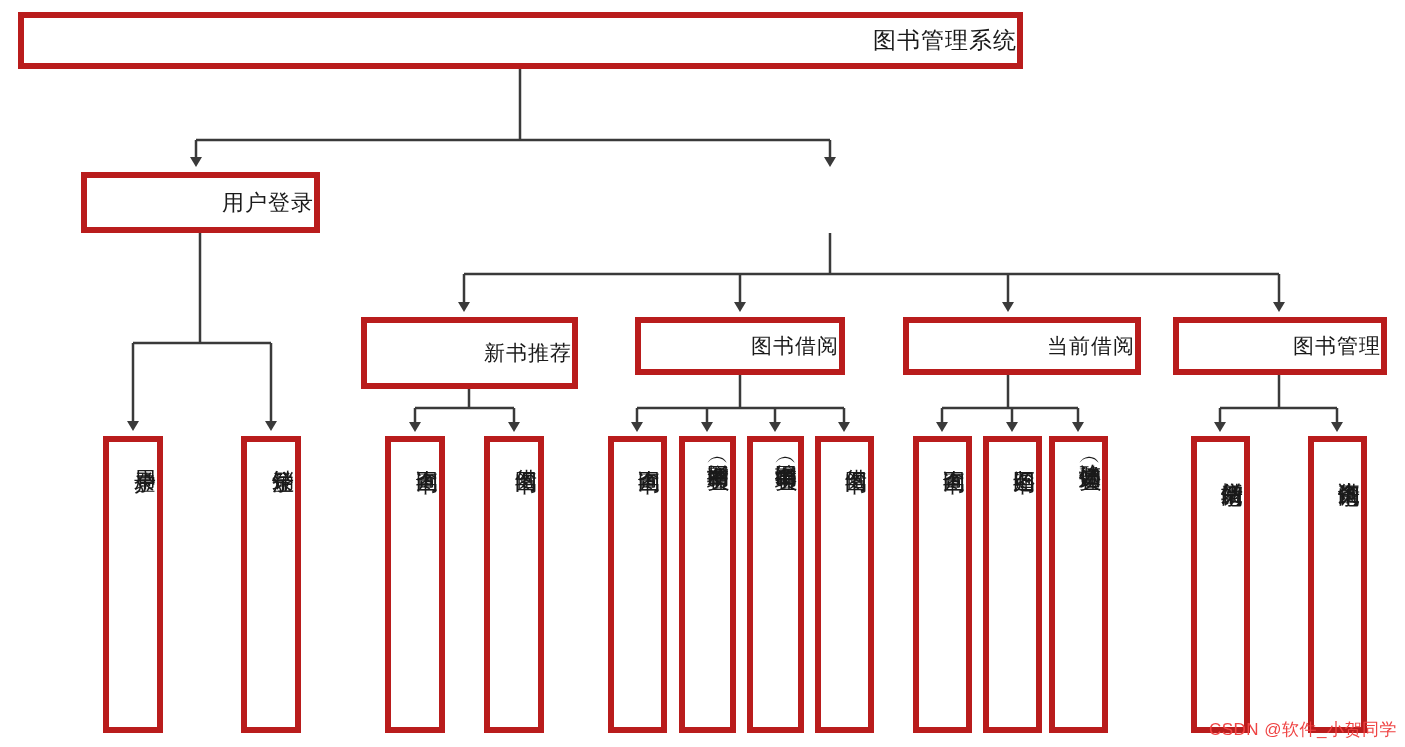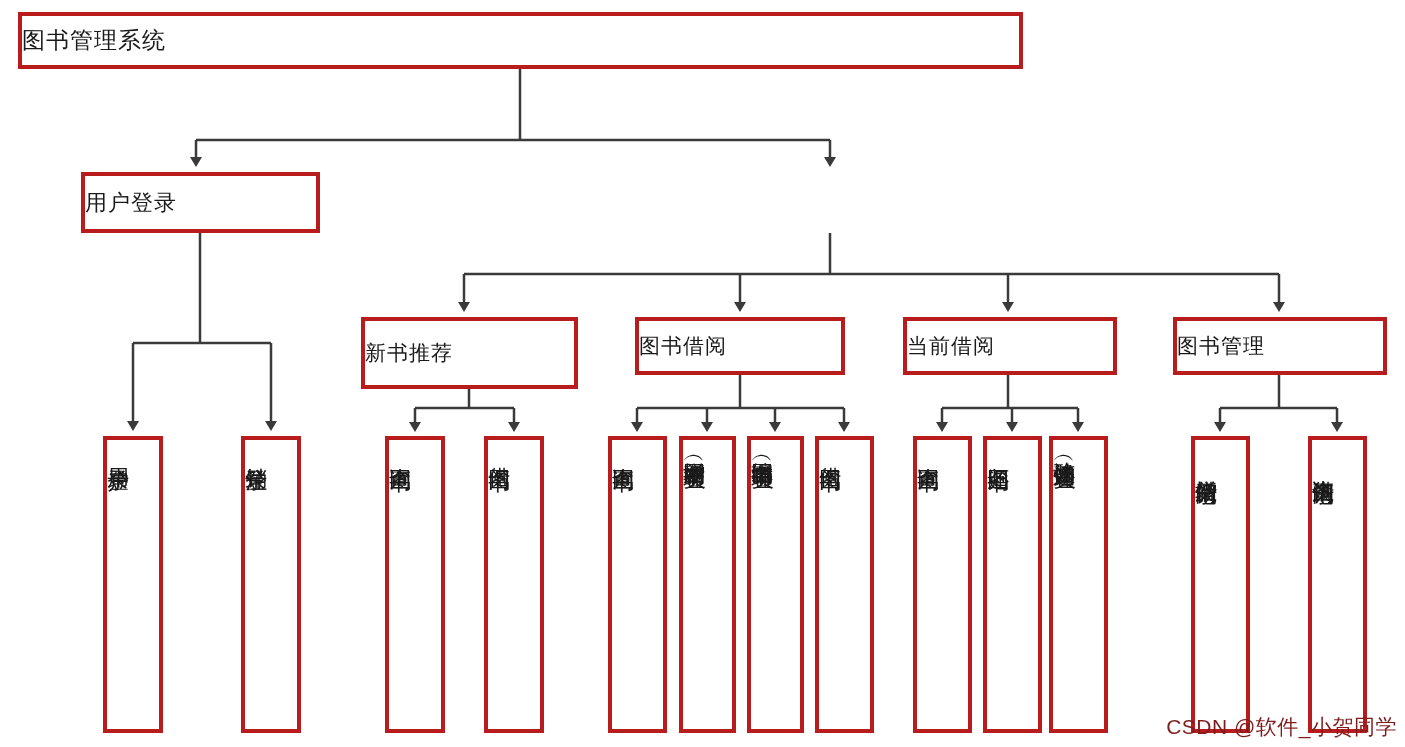--- a/index.html
+++ b/index.html
@@ -21,24 +21,24 @@
     position: absolute;
     left: 0;
     top: 0;
     width: 1405px;
     height: 747px;
   }
   .node {
     position: absolute;
     box-sizing: border-box;
     background: #ffffff;
-    border: 4px solid #b91c1c;
+    border: 6px solid #b91c1c;
     display: flex;
     align-items: center;
-    justify-content: flex-start;
+    justify-content: flex-end;
     color: #1a1a1a;
   }
   .node.root {
     font-size: 23px;
   }
   .node.lvl2 {
     font-size: 22px;
   }
   .node.lvl3 {
     font-size: 21px;
@@ -57,22 +57,22 @@
     display: block;
   }
   .htext {
     white-space: nowrap;
     letter-spacing: 1px;
   }
   #watermark {
     position: absolute;
     right: 8px;
     bottom: 6px;
-    font-size: 21px;
-    color: #7f1d1d;
+    font-size: 17px;
+    color: #ef4444;
     letter-spacing: 0.5px;
     white-space: nowrap;
     pointer-events: none;
   }
 </style>
 </head>
 <body>
 
 <div id="canvas">
 
@@ -133,21 +133,21 @@
   <div class="node lvl2" style="left:81px; top:172px; width:239px; height:61px;">
     <span class="htext">用户登录</span>
   </div>
 
   <div class="node lvl3" style="left:361px; top:317px; width:217px; height:72px;">
     <span class="htext">新书推荐</span>
   </div>
   <div class="node lvl3" style="left:635px; top:317px; width:210px; height:58px;">
     <span class="htext">图书借阅</span>
   </div>
-  <div class="node lvl3" style="left:903px; top:317px; width:214px; height:58px;">
+  <div class="node lvl3" style="left:903px; top:317px; width:238px; height:58px;">
     <span class="htext">当前借阅</span>
   </div>
   <div class="node lvl3" style="left:1173px; top:317px; width:214px; height:58px;">
     <span class="htext">图书管理</span>
   </div>
 
   <div class="node leaf" style="left:103px; top:436px; width:60px; height:297px;">
     <span class="vtext">用户登录</span>
   </div>
   <div class="node leaf" style="left:241px; top:436px; width:60px; height:297px;">

